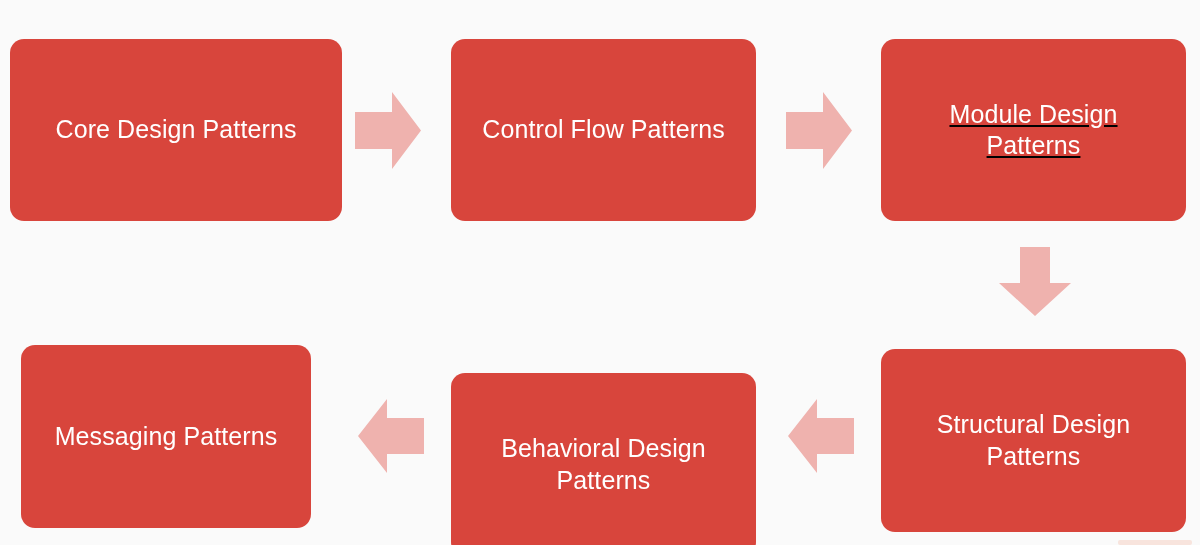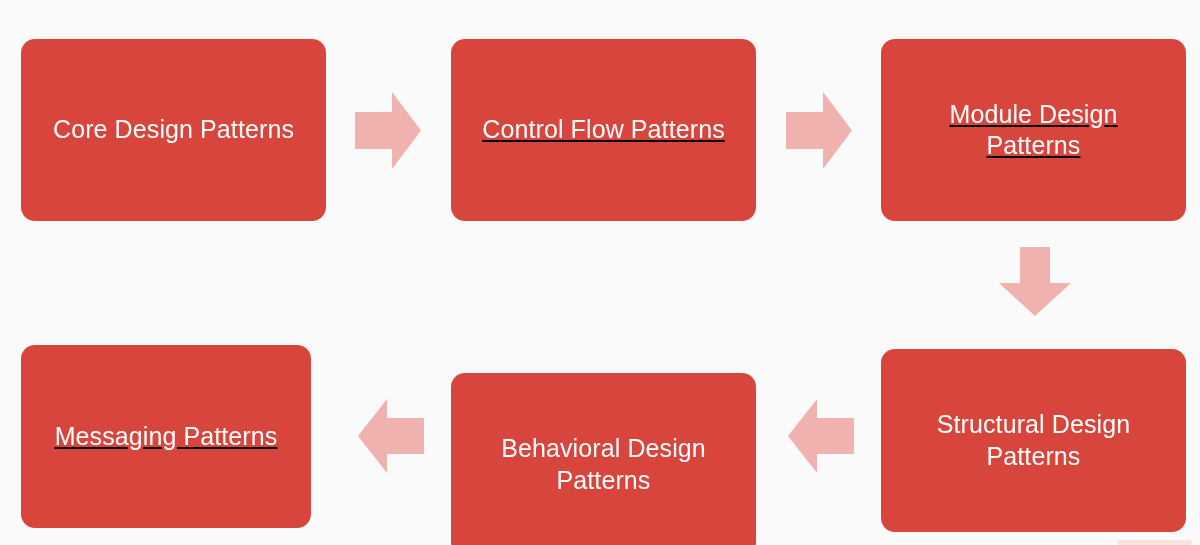--- a/index.html
+++ b/index.html
@@ -34,25 +34,25 @@
   .node-label {
     color: #ffffff;
     font-size: 25px;
     line-height: 1.26;
     font-weight: 400;
     letter-spacing: 0.1px;
     white-space: pre-line;
     text-align: center;
   }
   
-  .n-core      { left: 21px;  top: 39px;  width: 305px; height: 182px; }
-  .n-control   { left: 451px; top: 39px;  width: 305px; height: 182px; text-decoration: underline; }
+  .n-core      { left: 10px;  top: 39px;  width: 332px; height: 182px; }
+  .n-control   { left: 451px; top: 39px;  width: 305px; height: 182px; }
   .n-module    { left: 881px; top: 39px;  width: 305px; height: 182px; text-decoration: underline; }
   
-  .n-messaging { left: 21px;  top: 345px; width: 290px; height: 183px; text-decoration: underline; }
+  .n-messaging { left: 21px;  top: 345px; width: 290px; height: 183px; }
   .n-behavioral{ left: 451px; top: 345px; width: 305px; height: 183px; margin-top: 28px; }
   .n-structural{ left: 881px; top: 349px; width: 305px; height: 183px; }
 
   .arrow {
     position: absolute;
   }
   .arrow svg { display: block; }
 
   .a-right-1 { left: 355px; top: 92px;  width: 66px; height: 77px; }
   .a-right-2 { left: 786px; top: 92px;  width: 66px; height: 77px; }

